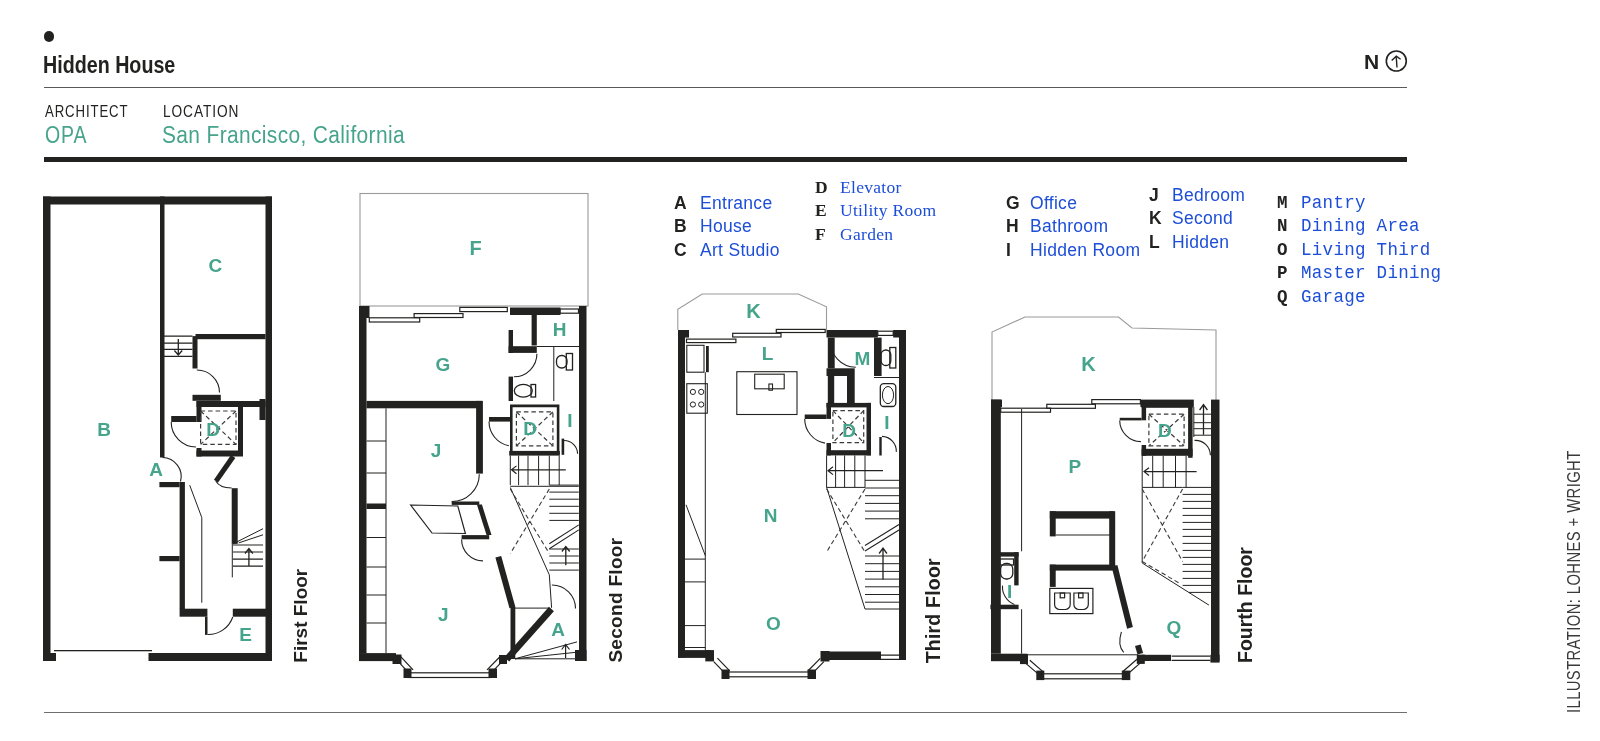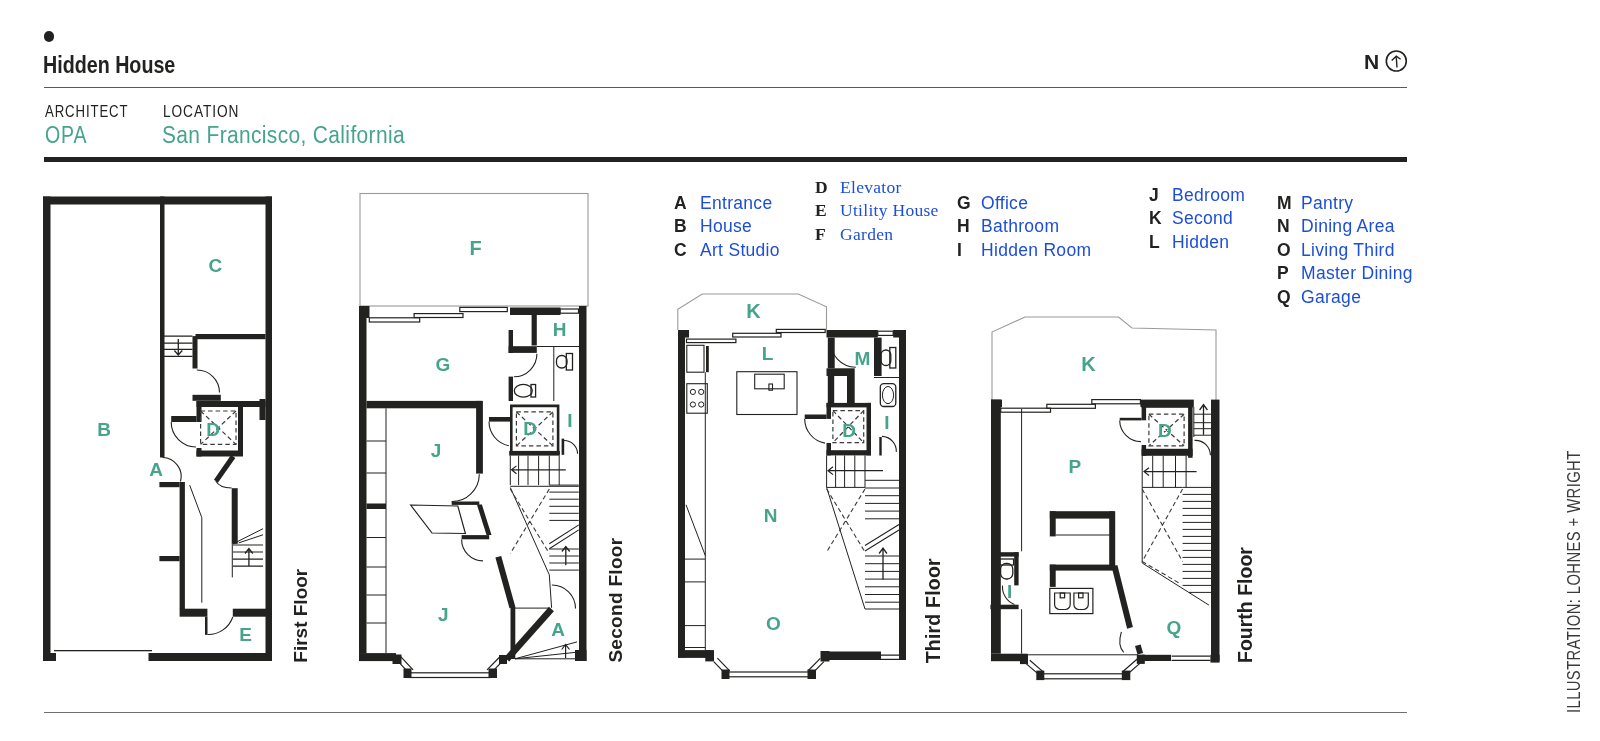--- a/index.html
+++ b/index.html
@@ -36,37 +36,37 @@
 <div class="abs" style="left:44px;top:711.5px;width:1363px;height:1.4px;background:#6d6e70;"></div>
 
 <div class="lgd" style="left:674px;top:192px;">
 <b style="width:26px;">A</b><span>Entrance</span><br>
 <b style="width:26px;">B</b><span>House</span><br>
 <b style="width:26px;">C</b><span>Art Studio</span>
 </div>
 
 <div class="lgd" style="left:815px;top:176px;font-family:Liberation Serif, serif;">
 <b style="width:25px;">D</b><span>Elevator</span><br>
-<b style="width:25px;">E</b><span>Utility House</span><br>
+<b style="width:25px;">E</b><span>Utility Room</span><br>
 <b style="width:25px;">F</b><span>Garden</span>
 </div>
 
-<div class="lgd" style="left:957px;top:192px;">
+<div class="lgd" style="left:1006px;top:192px;">
 <b style="width:24px;">G</b><span>Office</span><br>
 <b style="width:24px;">H</b><span>Bathroom</span><br>
 <b style="width:24px;">I</b><span>Hidden Room</span>
 </div>
 
 <div class="lgd" style="left:1149px;top:184px;">
 <b style="width:23px;">J</b><span>Bedroom</span><br>
 <b style="width:23px;">K</b><span>Second</span><br>
 <b style="width:23px;">L</b><span>Hidden</span>
 </div>
 
-<div class="lgd" style="left:1277px;top:192px;">
+<div class="lgd" style="left:1277px;top:192px;font-family:Liberation Mono, monospace;">
 <b style="width:24px;">M</b><span>Pantry</span><br>
 <b style="width:24px;">N</b><span>Dining Area</span><br>
 <b style="width:24px;">O</b><span>Living Third</span><br>
 <b style="width:24px;">P</b><span>Master Dining</span><br>
 <b style="width:24px;">Q</b><span>Garage</span>
 </div>
 
 <div class="abs" style="left:1563px;top:713px;transform:rotate(-90deg) scaleX(0.78);transform-origin:0 0;font-size:19px;letter-spacing:0.5px;color:#3a3a3a;white-space:nowrap;">ILLUSTRATION: LOHNES + WRIGHT</div>
 
 <svg width="1600" height="741" viewBox="0 0 1600 741">

